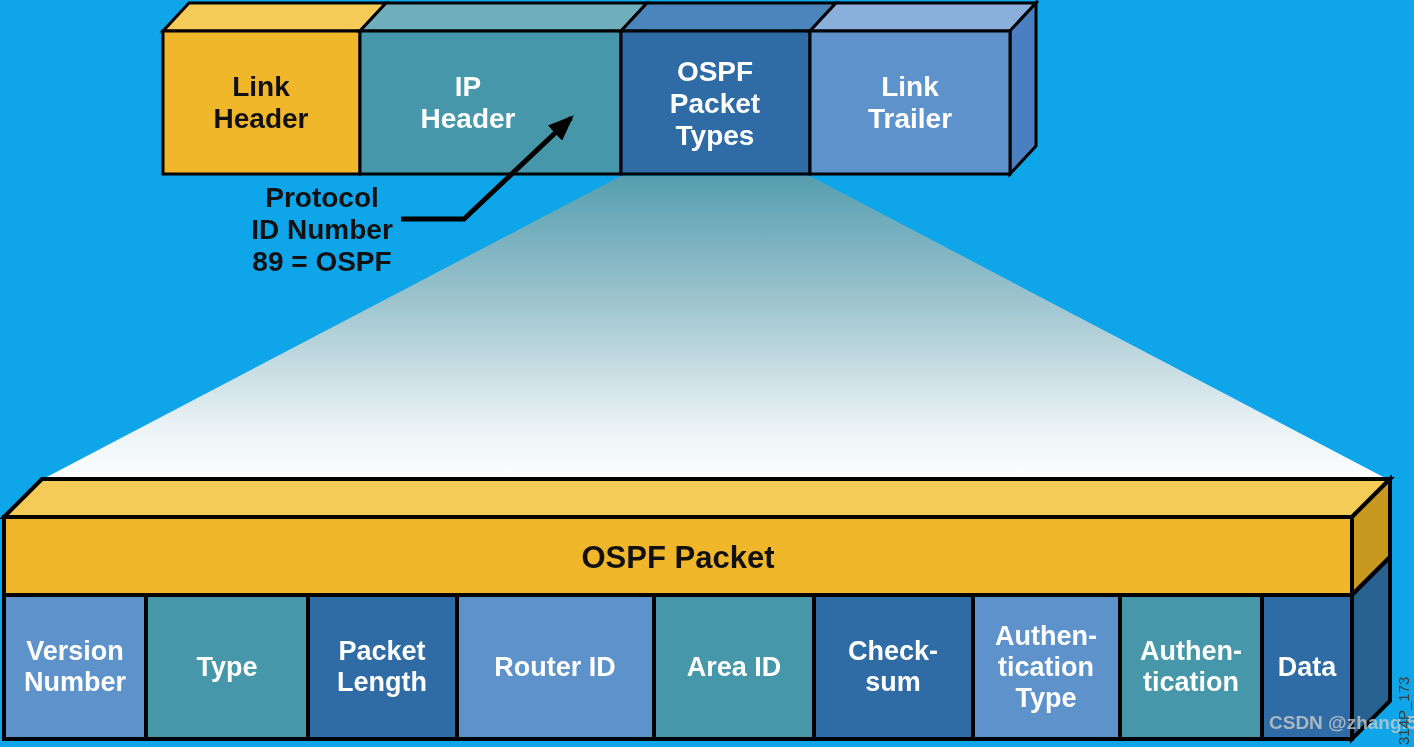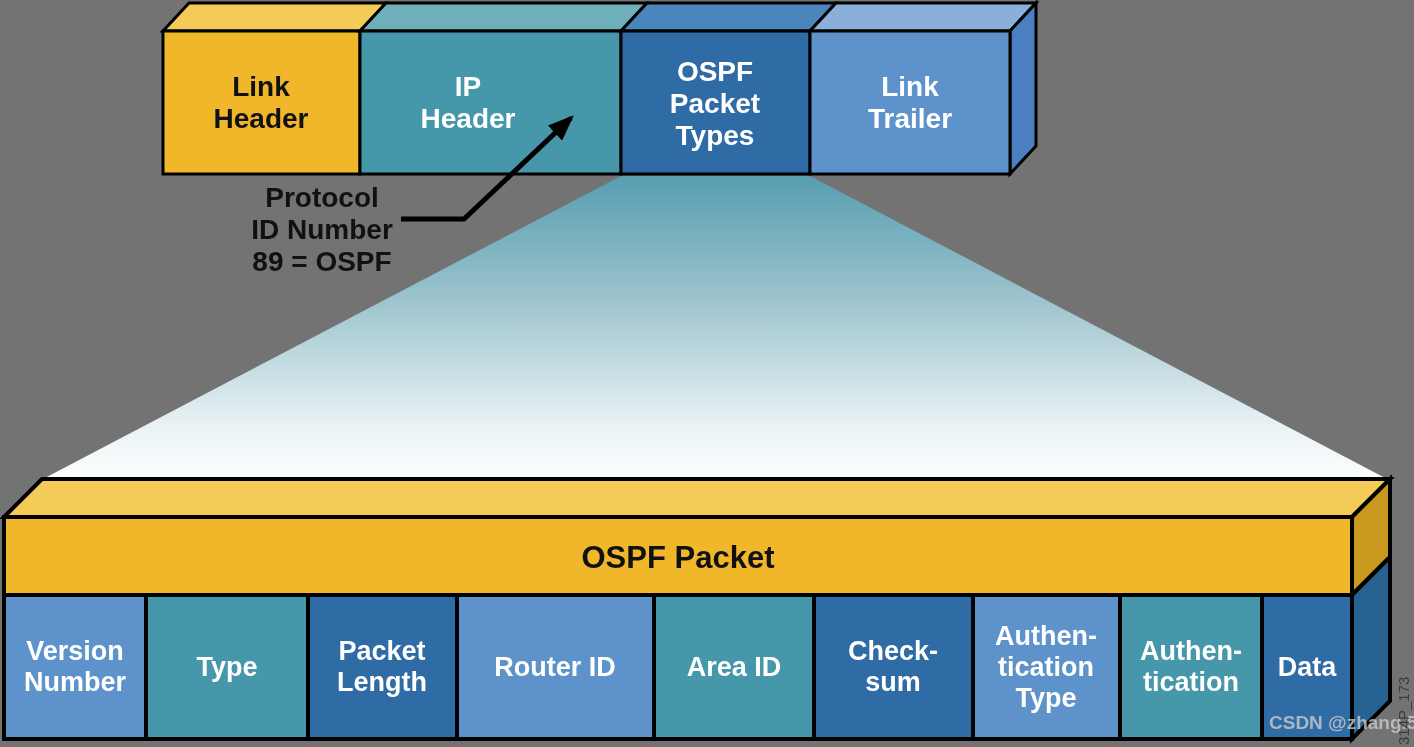--- a/index.html
+++ b/index.html
@@ -1,16 +1,16 @@
 <!DOCTYPE html>
 <html><head>
 <meta charset="utf-8">
 <style>
   html,body{margin:0;padding:0;background:#ffffff;}
-  .stage{position:relative;width:1414px;height:747px;background:#737373;overflow:hidden;
+  .stage{position:relative;width:1414px;height:747px;background:#0ea5e9;overflow:hidden;
          font-family:"Liberation Sans","DejaVu Sans",sans-serif;}
   svg{display:block;}
   text{font-family:"Liberation Sans","DejaVu Sans",sans-serif;font-weight:bold;}
   .blk-label{font-size:28px;}
   .callout-label{font-size:28px;}
   .band-title{font-size:31px;}
   .field-label{font-size:27px;}
   .watermark{font-size:19px;font-weight:bold;opacity:.8;}
   .figcode{font-size:15px;font-weight:normal;}
   .outline{stroke:#000;stroke-width:3;stroke-linejoin:miter;}

